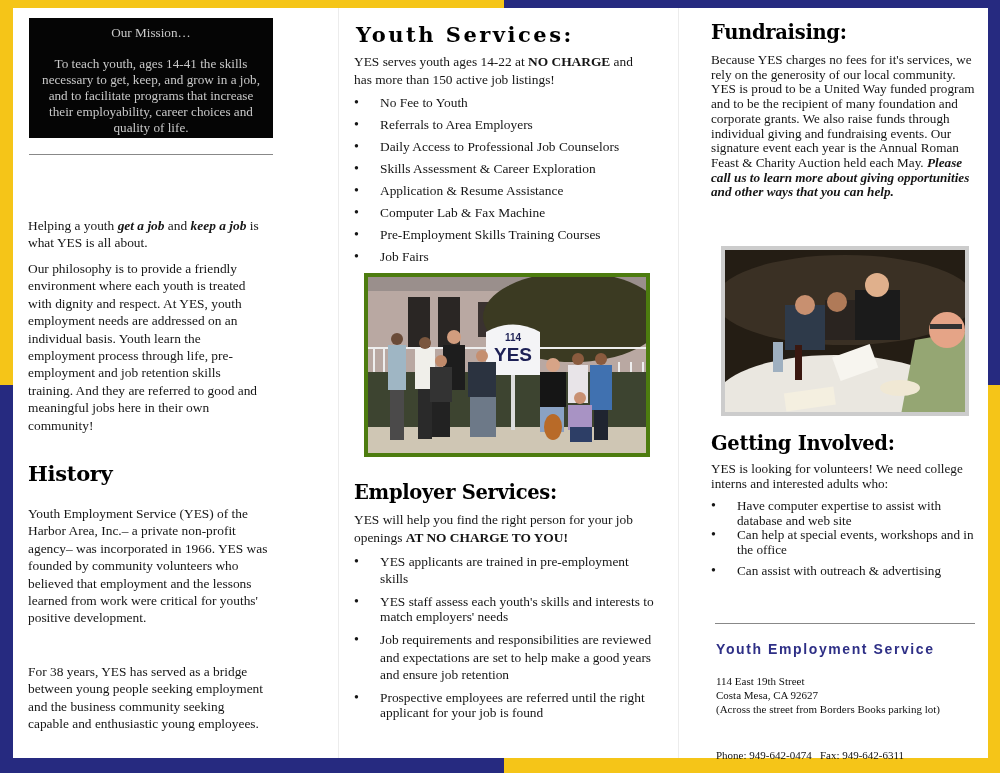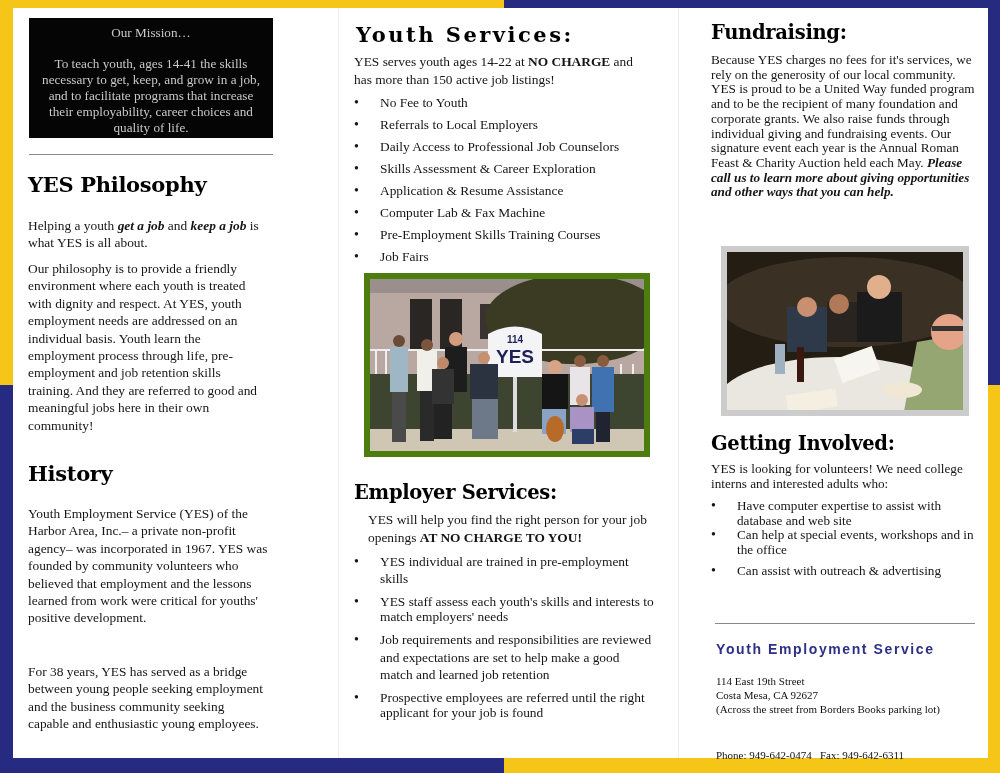--- a/index.html
+++ b/index.html
@@ -35,21 +35,21 @@
   .body { font-size: 13.4px; line-height: 17.4px; color: #151515; }
   .body b { font-weight: bold; }
   .body i b, .body b i { font-style: italic; font-weight: bold; }
 
   .abs { position: absolute; }
 
   ul.bul { list-style: none; }
   ul.bul li { position: relative; padding-left: 26px; }
   ul.bul li::before { content: "•"; position: absolute; left: 0; top: 0; font-size: 14px; }
 
-  .photo { position: absolute; border: 6px solid #4d7c0f; overflow: hidden; }
+  .photo { position: absolute; border: 4px solid #4d7c0f; overflow: hidden; }
   .ph1 { left: 25px; top: 265px; width: 286px; height: 184px; }
   .ph2 { left: 42px; top: 238px; width: 248px; height: 170px; border-color: #ccc; }
 
   .org { font-family: "Liberation Sans", sans-serif; font-weight: bold; color: #2e2f86; font-size: 14px; letter-spacing: 1.6px; }
   .small { font-size: 11px; line-height: 14px; color: #111; }
 </style>
 </head>
 <body>
 
 <div class="band b-top-y"></div>
@@ -63,39 +63,38 @@
 <div class="fold" style="left:338px"></div>
 <div class="fold" style="left:678px"></div>
 
 <div class="panel p1">
   <div class="mission">
     <div class="mt">Our Mission…</div>
     <div>To teach youth, ages 14-41 the skills necessary to get, keep, and grow in a job, and to facilitate programs that increase their employability, career choices and quality of life.</div>
   </div>
   <div class="rule" style="left:16px; top:146px; width:244px;"></div>
 
-  <div class="abs h-black" style="left:15px; top:164px; font-size:21px;">YES Philosophy</div>
   <div class="abs body" style="left:15px; top:209px; width:238px;">
     <span>Helping a youth </span><b><i>get a job</i></b><span> and </span><b><i>keep a job</i></b><span> is what YES is all about.</span>
   </div>
   <div class="abs body" style="left:15px; top:252px; width:240px;">Our philosophy is to provide a friendly environment where each youth is treated with dignity and respect. At YES, youth employment needs are addressed on an individual basis. Youth learn the employment process through life, pre-employment and job retention skills training. And they are referred to good and meaningful jobs here in their own community!</div>
 
   <div class="abs h-black" style="left:15px; top:453px; font-size:21px;">History</div>
-  <div class="abs body" style="left:15px; top:497px; width:240px;">Youth Employment Service (YES) of the Harbor Area, Inc.– a private non-profit agency– was incorporated in 1967. YES was founded by community volunteers who believed that employment and the lessons learned from work were critical for youths' positive development.</div>
+  <div class="abs body" style="left:15px; top:497px; width:240px;">Youth Employment Service (YES) of the Harbor Area, Inc.– a private non-profit agency– was incorporated in 1966. YES was founded by community volunteers who believed that employment and the lessons learned from work were critical for youths' positive development.</div>
   <div class="abs body" style="left:15px; top:655px; width:240px;">For 38 years, YES has served as a bridge between young people seeking employment and the business community seeking capable and enthusiastic young employees.</div>
 </div>
 
 <div class="panel p2">
   <div class="abs h-black" style="left:17px; top:14px; font-size:21px; letter-spacing:2.5px;">Youth Services:</div>
   <div class="abs body" style="left:15px; top:45px; width:300px; line-height:18px;">
     <span>YES serves youth ages 14-22 at </span><b>NO CHARGE</b><span> and has more than 150 active job listings!</span>
   </div>
   <ul class="abs bul body" style="left:15px; top:84px; width:310px; line-height:22px;">
     <li>No Fee to Youth</li>
-    <li>Referrals to Local Employers</li>
+    <li>Referrals to Area Employers</li>
     <li>Daily Access to Professional Job Counselors</li>
     <li>Skills Assessment &amp; Career Exploration</li>
     <li>Application &amp; Resume Assistance</li>
     <li>Computer Lab &amp; Fax Machine</li>
     <li>Pre-Employment Skills Training Courses</li>
     <li>Job Fairs</li>
   </ul>
 
   <div class="photo ph1">
     <svg width="286" height="184" viewBox="0 0 286 184">
@@ -144,27 +143,27 @@
           <circle cx="233" cy="82" r="6" fill="#8a5b3e"></circle>
         <rect x="200" y="128" width="24" height="25" fill="#a893c4"></rect>
           <rect x="202" y="150" width="22" height="15" fill="#2d3e66"></rect>
           <circle cx="212" cy="121" r="6" fill="#c89072"></circle>
         <ellipse cx="185" cy="150" rx="9" ry="13" fill="#b86a28"></ellipse>
       </g>
     </svg>
   </div>
 
   <div class="abs h-black" style="left:15px; top:473px; font-size:19.5px;">Employer Services:</div>
-  <div class="abs body" style="left:29px; top:503px; width:300px; line-height:17.6px;">
+  <div class="abs body" style="left:15px; top:503px; width:300px; line-height:17.6px;">
     <span>YES will help you find the right person for your job openings </span><b>AT NO CHARGE TO YOU!</b>
   </div>
   <ul class="abs bul body" style="left:15px; top:545px; width:300px; line-height:17.2px;">
-    <li style="margin-bottom:7px;">YES individual are trained in pre-employment skills</li>
+    <li style="margin-bottom:7px;">YES applicants are trained in pre-employment skills</li>
     <li style="margin-bottom:7px; line-height:15px;">YES staff assess each youth's skills and interests to match employers' needs</li>
-    <li style="margin-bottom:7px;">Job requirements and responsibilities are reviewed and expectations are set to help make a good match and learned job retention</li>
+    <li style="margin-bottom:7px;">Job requirements and responsibilities are reviewed and expectations are set to help make a good years and ensure job retention</li>
     <li style="line-height:15px;">Prospective employees are referred until the right applicant for your job is found</li>
   </ul>
 </div>
 
 <div class="panel p3">
   <div class="abs h-black" style="left:32px; top:13px; font-size:19.5px;">Fundraising:</div>
   <div class="abs body" style="left:32px; top:45px; width:266px; line-height:14.7px; font-size:13.2px;">
     <span>Because YES charges no fees for it's services, we rely on the generosity of our local community. YES is proud to be a United Way funded program and to be the recipient of many foundation and corporate grants. We also raise funds through individual giving and fundraising events. Our signature event each year is the Annual Roman Feast &amp; Charity Auction held each May. </span><b><i>Please call us to learn more about giving opportunities and other ways that you can help.</i></b>
   </div>
 

